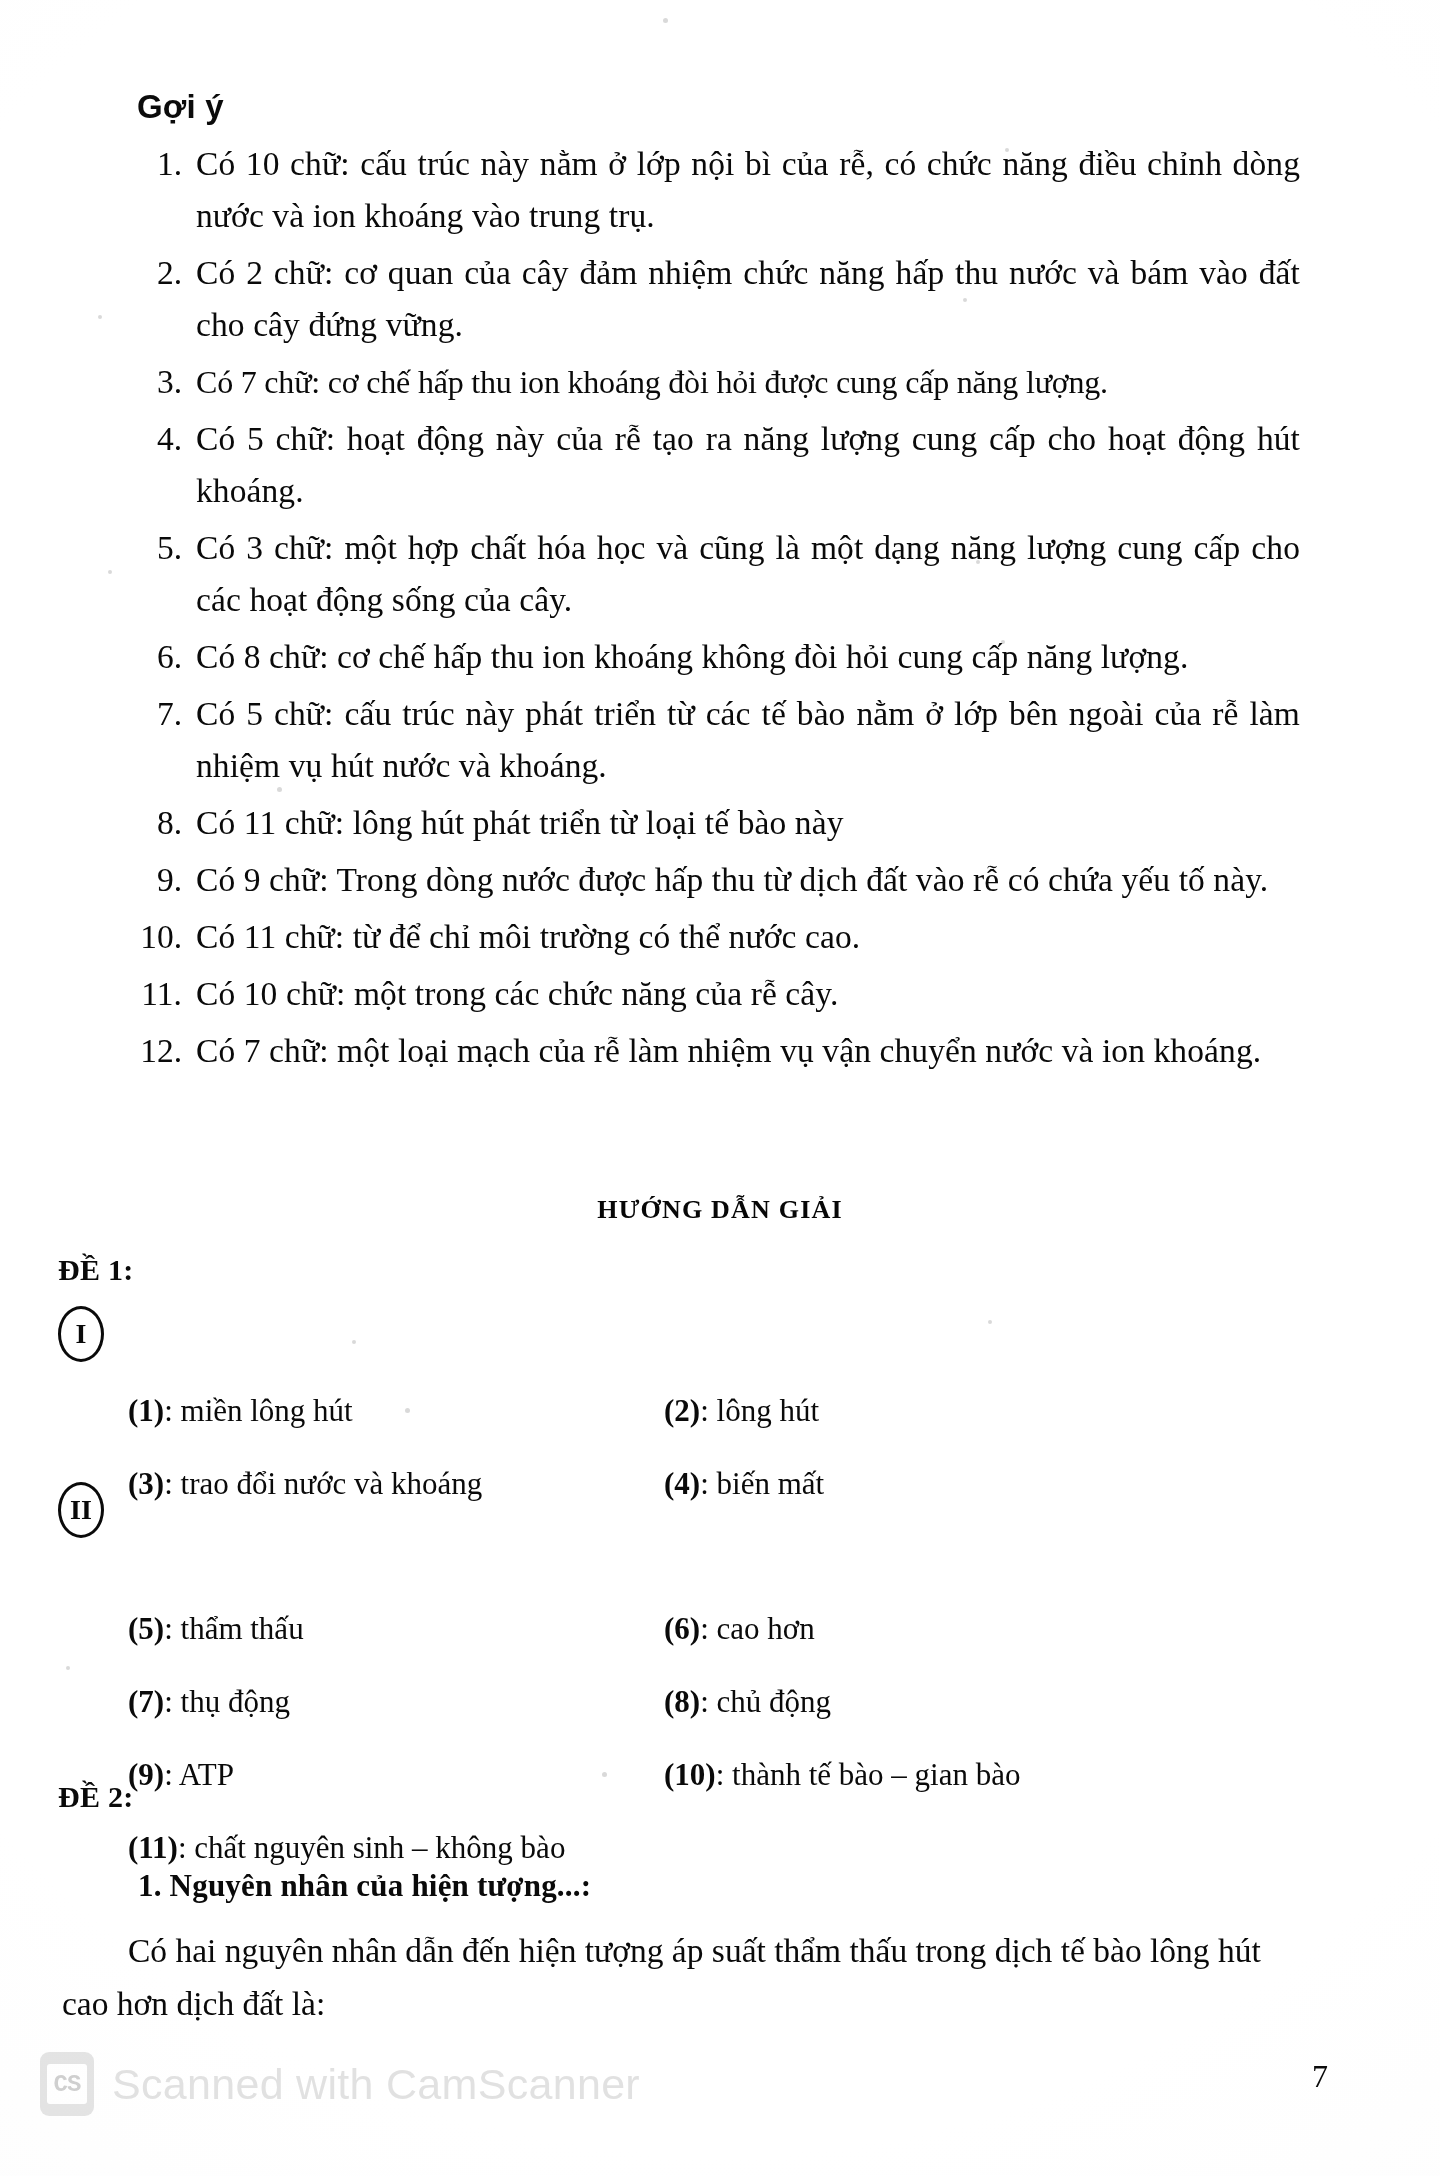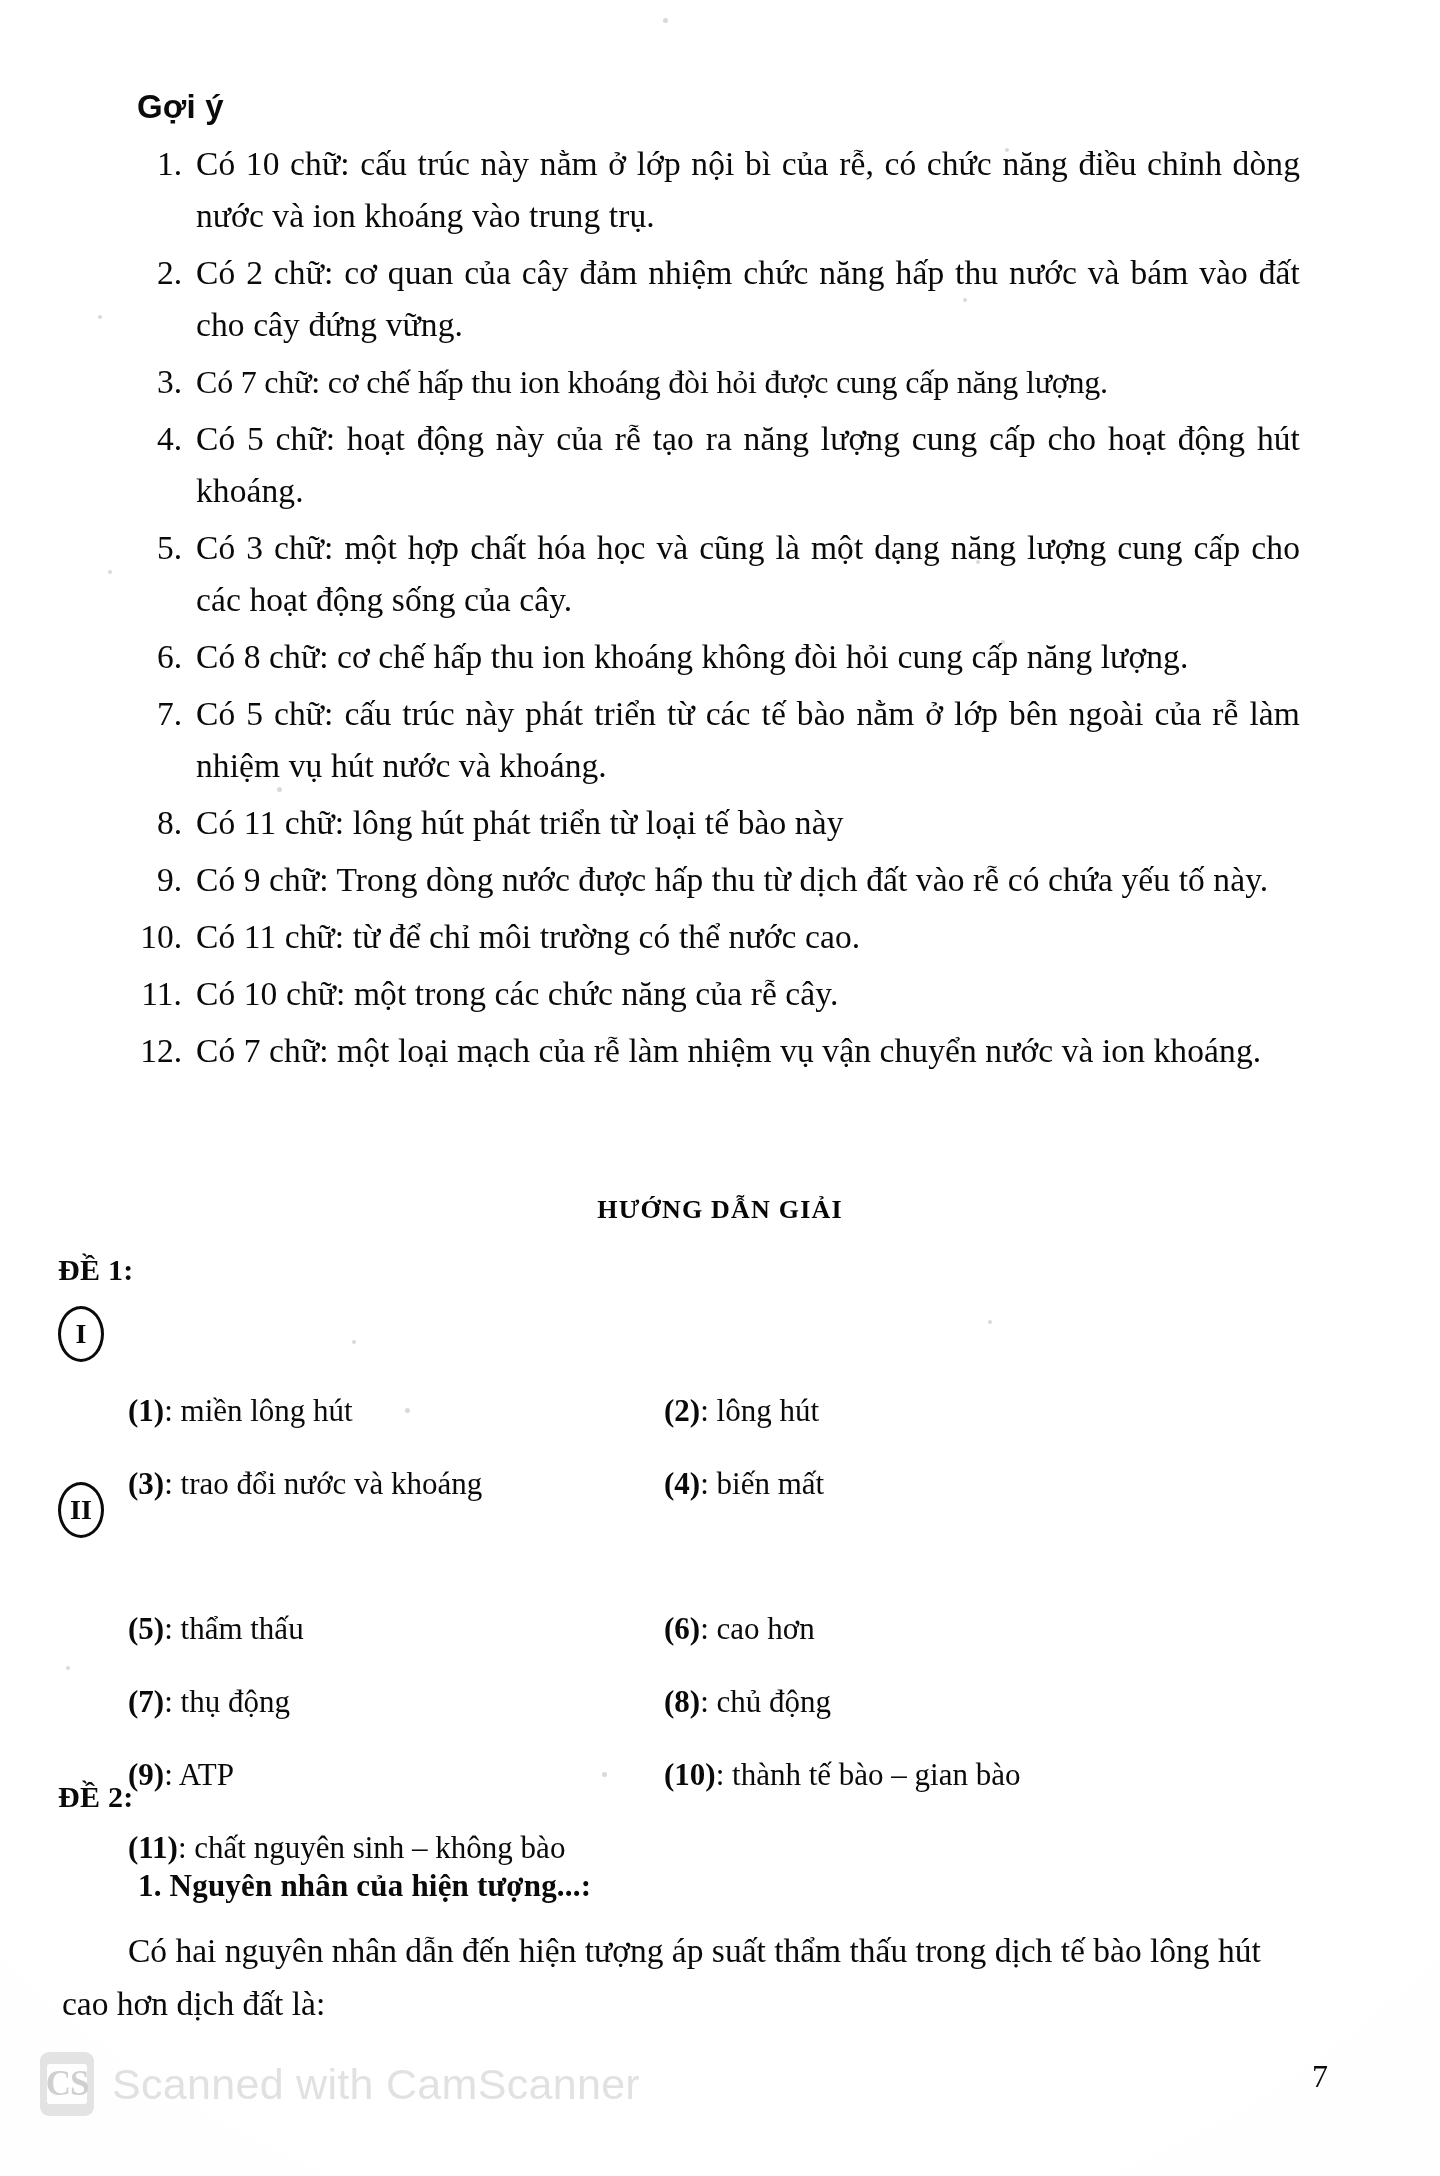--- a/index.html
+++ b/index.html
@@ -189,23 +189,23 @@
   .cs-badge::before {
     content: "";
     position: absolute;
     left: 7px; top: 12px;
     width: 40px; height: 40px;
     background: #ffffff;
     border-radius: 3px;
   }
   .cs-badge span {
     position: relative;
-    font-family: Liberation Serif, serif;
-    font-weight: bold;
-    font-size: 35px;
+    font-family: Liberation Mono, monospace;
+    font-weight: bold;
+    font-size: 24px;
     color: #9e9e9e;
     letter-spacing: -1px;
   }
   .wm-text {
     font-family: "Liberation Sans", "DejaVu Sans", sans-serif;
     font-size: 43px;
     color: #c2c2c2;
     letter-spacing: .3px;
   }
   .page-number {

